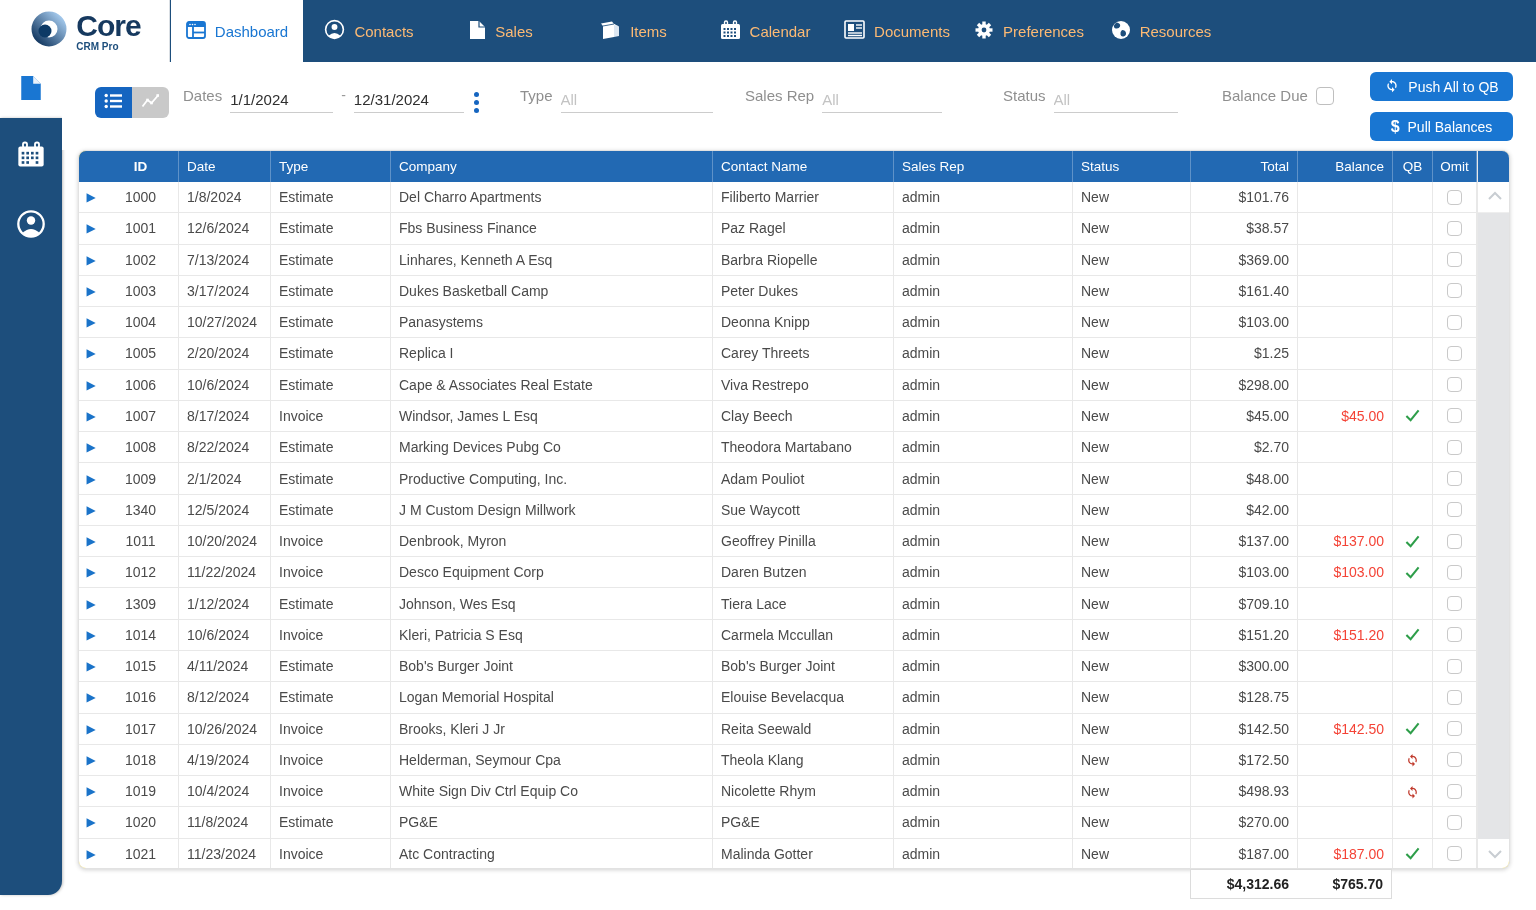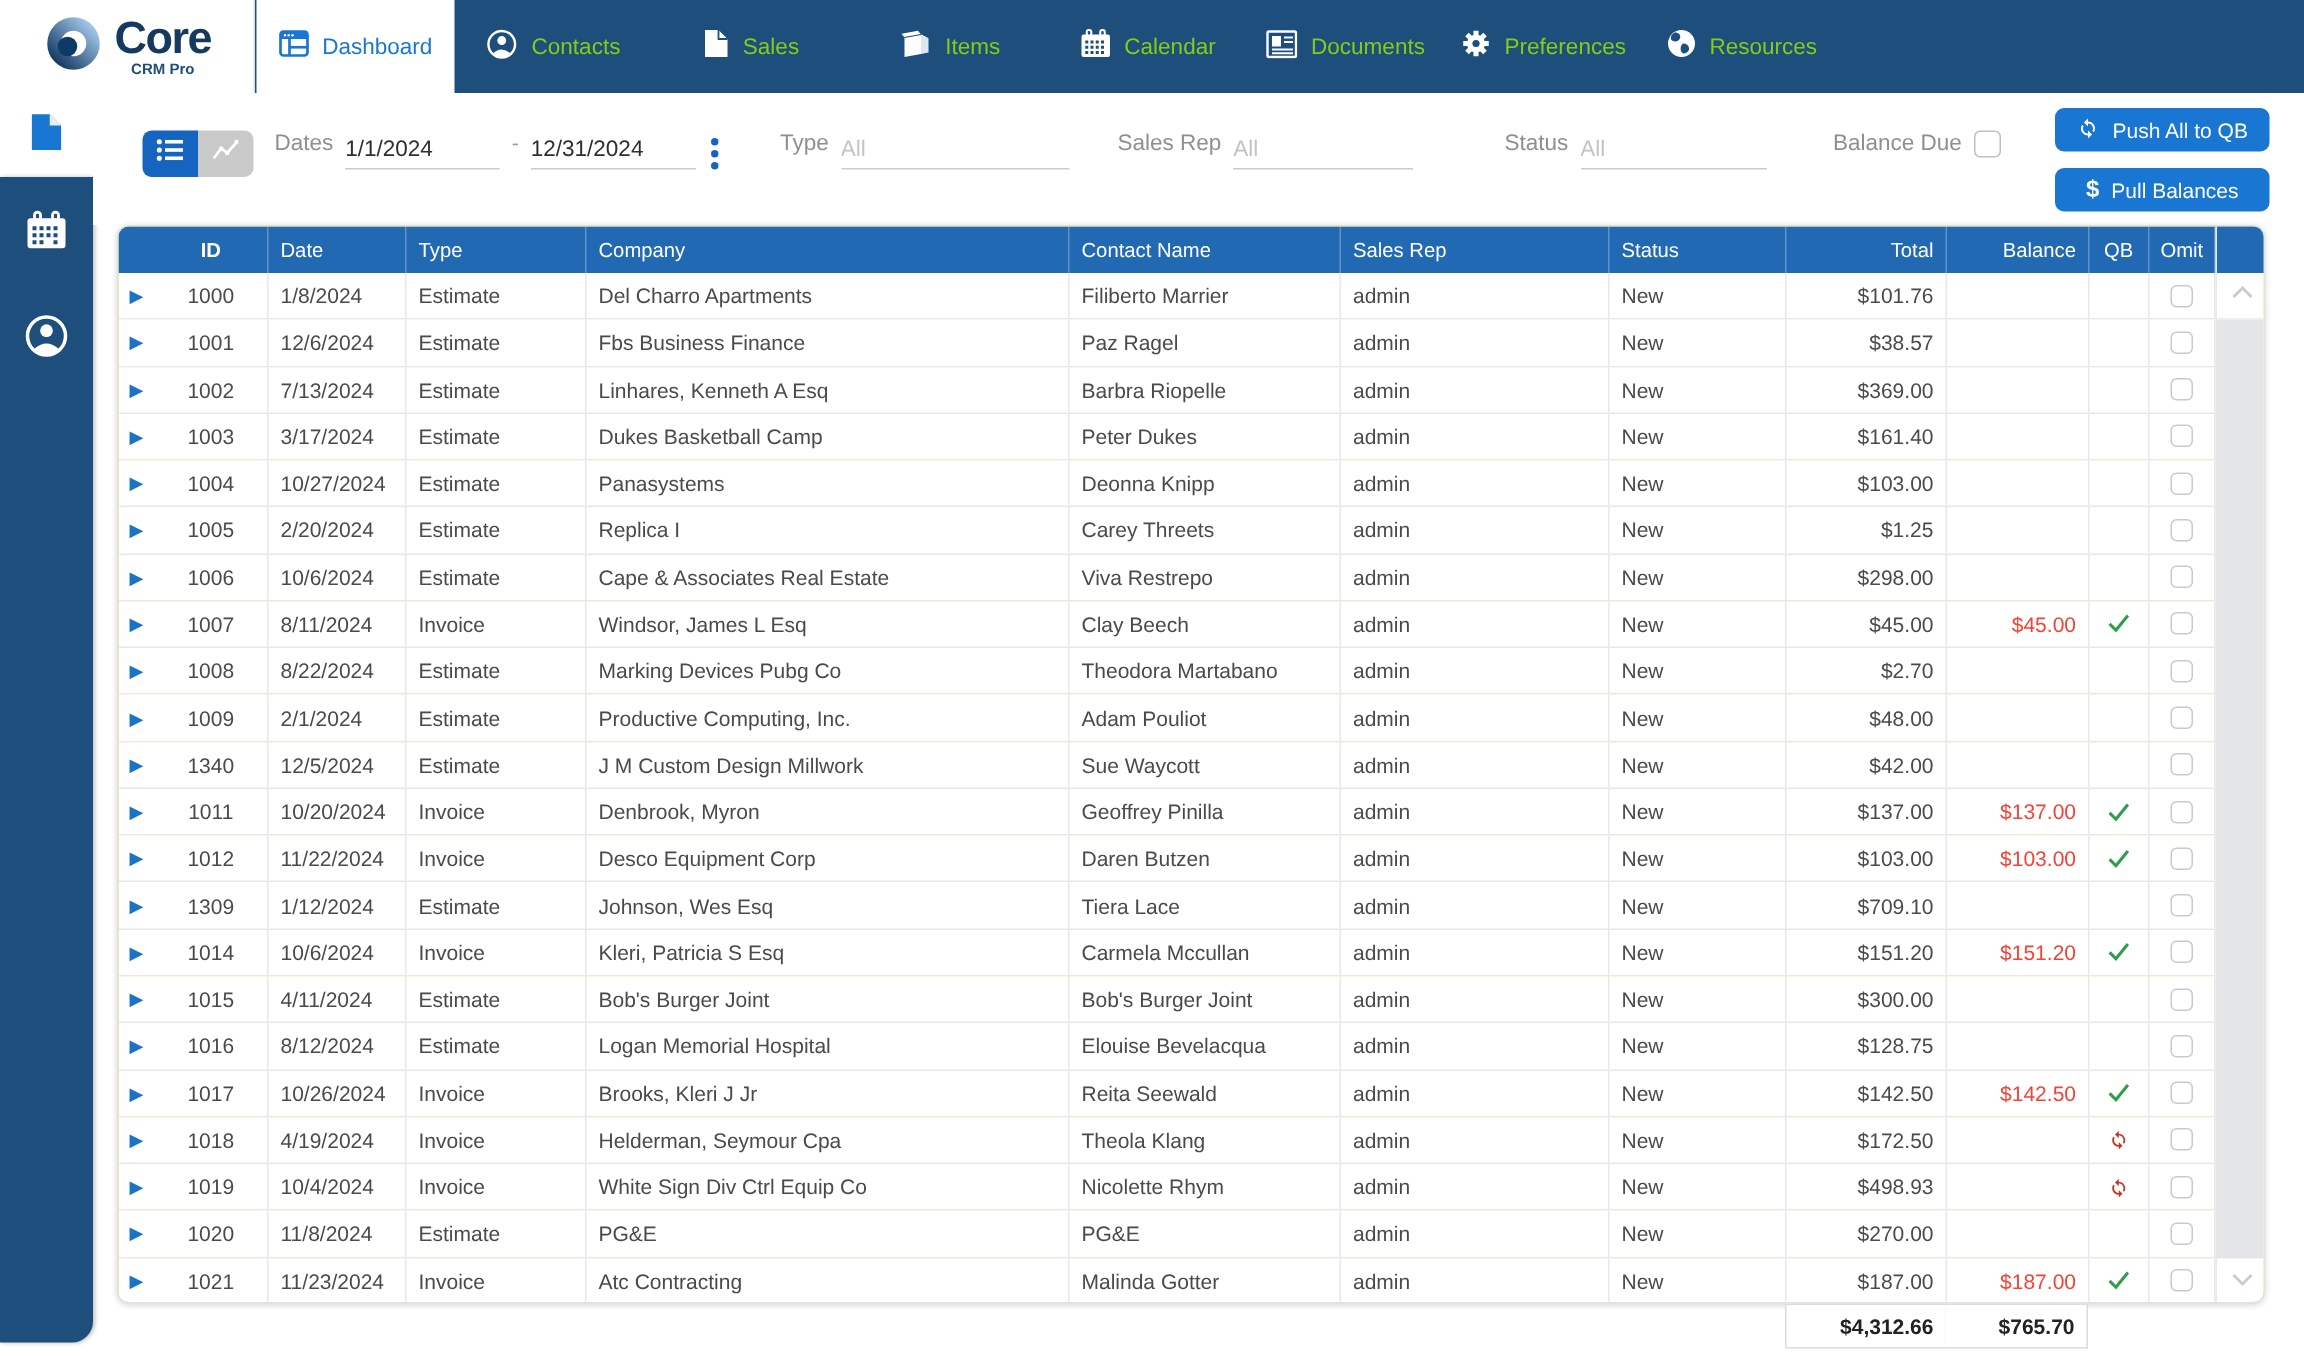--- a/index.html
+++ b/index.html
@@ -7,25 +7,25 @@
               font-family:"Liberation Sans", sans-serif; }
 
   
   .topnav { position:absolute; left:0; top:0; width:1536px; height:62px;
             background:var(--nav,#1d4e7c); }
   .logo-box { position:absolute; left:0; top:0; width:170px; height:62px; background:#fff;
               border-right:1px solid #d9dee3; display:flex; align-items:center;
               justify-content:center; gap:6px; }
   .logo-text { line-height:1; }
   .logo-text .big { font-size:30px; font-weight:bold; color:#16395f; letter-spacing:-1px; }
-  .logo-text .small { display:block; text-align:center; font-size:10px; font-weight:bold;
+  .logo-text .small { display:block; text-align:left; font-size:10px; font-weight:bold;
                       color:#1d4e7c; margin-top:1px; }
   .nav-tabs { position:absolute; left:171px; top:0; height:62px; display:flex; }
   .nav-tab { width:132px; height:62px; display:flex; align-items:center; justify-content:center;
-             gap:9px; color:#84cc16; font-size:15px; cursor:pointer; }
+             gap:9px; color:#fdba74; font-size:15px; cursor:pointer; }
   .nav-tab.active { background:#fff; color:var(--accent,#1976d2); }
   .nav-tab svg { flex:0 0 auto; }
 
   
   .side-active { position:absolute; left:0; top:62px; width:62px; height:56px; background:#fff;
                  display:flex; align-items:center; justify-content:center; }
   .side-panel { position:absolute; left:0; top:118px; width:62px; height:777px;
                 background:var(--nav,#1d4e7c); border-radius:0 0 14px 0;
                 box-shadow:1px 0 3px rgba(0,0,0,.25); }
   .side-item { width:62px; height:56px; display:flex; align-items:center; justify-content:center;
@@ -479,21 +479,21 @@
         <div class="cell center"></div>
         <div class="cell center">
           <span class="cbx small"></span>
         </div>
       </div>
       <div class="trow gridrow">
         <div class="cell nb center">
           <span class="tri">▶</span>
         </div>
         <div class="cell center">1007</div>
-        <div class="cell ">8/11/2024</div>
+        <div class="cell ">8/17/2024</div>
         <div class="cell ">Invoice</div>
         <div class="cell ">Windsor, James L Esq</div>
         <div class="cell ">Clay Beech</div>
         <div class="cell ">admin</div>
         <div class="cell ">New</div>
         <div class="cell right">$45.00</div>
         <div class="cell right red">$45.00</div>
         <div class="cell center">
           <svg width="17" height="15" viewBox="0 0 18 16">
             <polyline points="2.5,8.5 7,13 15.5,2.5" fill="none" stroke="#2e9e4a" stroke-width="2.2"></polyline>

